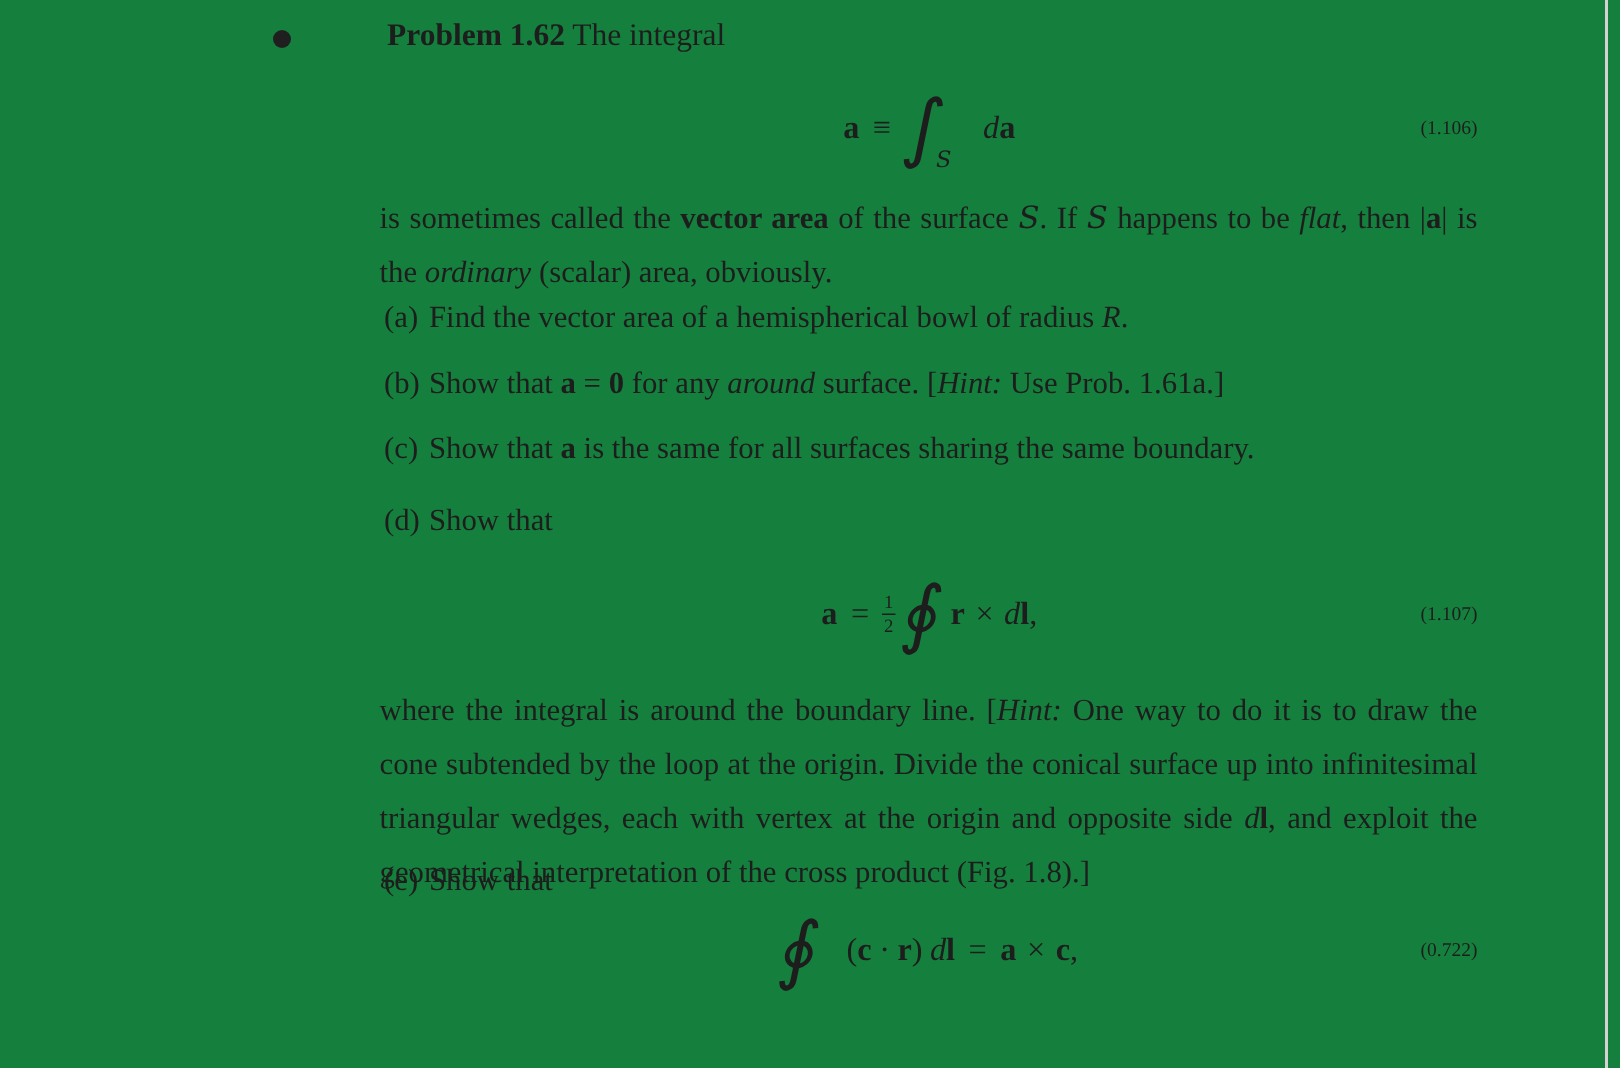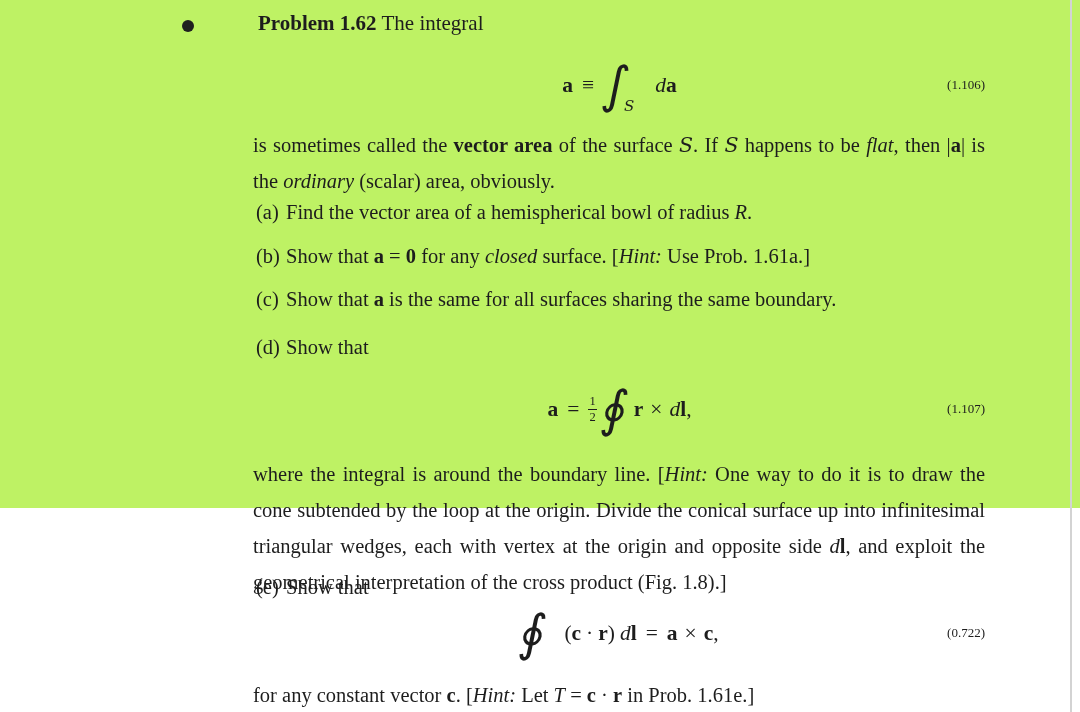--- a/index.html
+++ b/index.html
@@ -1,21 +1,21 @@
 <!DOCTYPE html>
 <html><head>
 <meta charset="utf-8">
 <style>
   html,body{margin:0;padding:0;}
   body{
     width:1080px;height:712px;background:#ffffff;
     font-family:"Liberation Serif", serif;color:#1d1d1d;
     overflow:hidden;
   }
-  .page{position:relative;width:1080px;height:508px;background:#bef264;}
+  .page{position:relative;width:1080px;height:712px;background:#15803d;}
   .divider{position:absolute;top:0;left:1070px;width:2px;height:712px;background:#d3d3d3;}
   .bullet{position:absolute;left:182px;top:20px;width:12px;height:12px;border-radius:50%;background:#1f1f1f;}
 
   .title{position:absolute;left:258px;top:10px;font-size:21px;line-height:27.5px;white-space:nowrap;}
 
   .para{position:absolute;left:253px;width:732px;font-size:20.5px;line-height:36px;text-align:justify;}
   .para.last-left{text-align:left;}
 
   .item{position:absolute;left:256px;width:732px;font-size:20.5px;line-height:27.5px;display:flex;}
   .item-label{flex:none;width:30px;}
@@ -73,21 +73,21 @@
   </div>
 
   <div class="para" style="top:127px"><span class="r">is sometimes called the </span><span class="b">vector area</span><span class="r"> of the surface </span><span class="cal">S</span><span class="r">. If </span><span class="cal">S</span><span class="r"> happens to be </span><span class="i">flat</span><span class="r">, then |</span><span class="b">a</span><span class="r">| is the </span><span class="i">ordinary</span><span class="r"> (scalar) area, obviously.</span></div>
 
   <div class="item" style="top:199px">
     <span class="item-label">(a)</span>
     <span class="item-text"><span class="r">Find the vector area of a hemispherical bowl of radius </span><span class="i">R</span><span class="r">.</span></span>
   </div>
   <div class="item" style="top:243px">
     <span class="item-label">(b)</span>
-    <span class="item-text"><span class="r">Show that </span><span class="b">a</span><span class="r"> = </span><span class="b">0</span><span class="r"> for any </span><span class="i">closed</span><span class="r"> surface. [</span><span class="i">Hint:</span><span class="r"> Use Prob. 1.61a.]</span></span>
+    <span class="item-text"><span class="r">Show that </span><span class="b">a</span><span class="r"> = </span><span class="b">0</span><span class="r"> for any </span><span class="i">around</span><span class="r"> surface. [</span><span class="i">Hint:</span><span class="r"> Use Prob. 1.61a.]</span></span>
   </div>
   <div class="item" style="top:286px">
     <span class="item-label">(c)</span>
     <span class="item-text"><span class="r">Show that </span><span class="b">a</span><span class="r"> is the same for all surfaces sharing the same boundary.</span></span>
   </div>
   <div class="item" style="top:334px">
     <span class="item-label">(d)</span>
     <span class="item-text"><span class="r">Show that</span></span>
   </div>
 
@@ -116,16 +116,15 @@
   <div class="eq" id="eq108">
     <span class="eq-body">
       <span class="int-wrap">
         <span class="int">∮</span>
       </span>
       <span class="eq-text" style="margin-left:18px"><span>(</span><span class="mb">c</span><span class="mcdot">·</span><span class="mb">r</span><span style="margin-right:5px">)</span><span class="mi">d</span><span class="mb">l</span><span class="mrel">=</span><span class="mb">a</span><span class="mtimes">×</span><span class="mb">c</span><span>,</span></span>
     </span>
     <span class="eq-num">(0.722)</span>
   </div>
 
-  <div class="para last-left" style="top:677px"><span class="r">for any constant vector </span><span class="b">c</span><span class="r">. [</span><span class="i">Hint:</span><span class="r"> Let </span><span class="i">T</span><span class="r"> = </span><span class="b">c</span><span class="r"> · </span><span class="b">r</span><span class="r"> in Prob. 1.61e.]</span></div>
 
   <div class="divider"></div>
 </div>
 
 </body></html>

